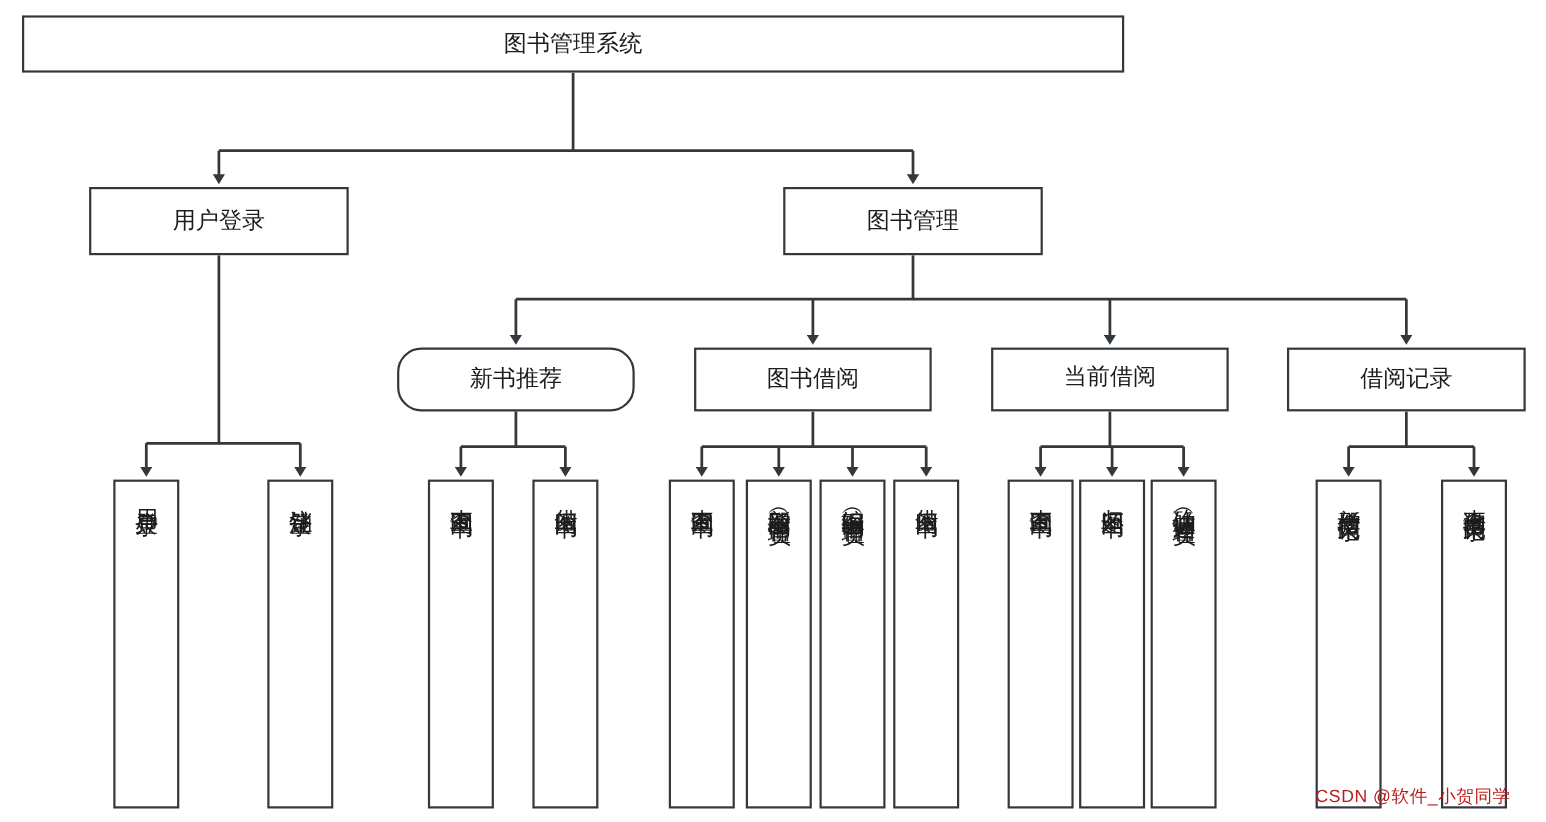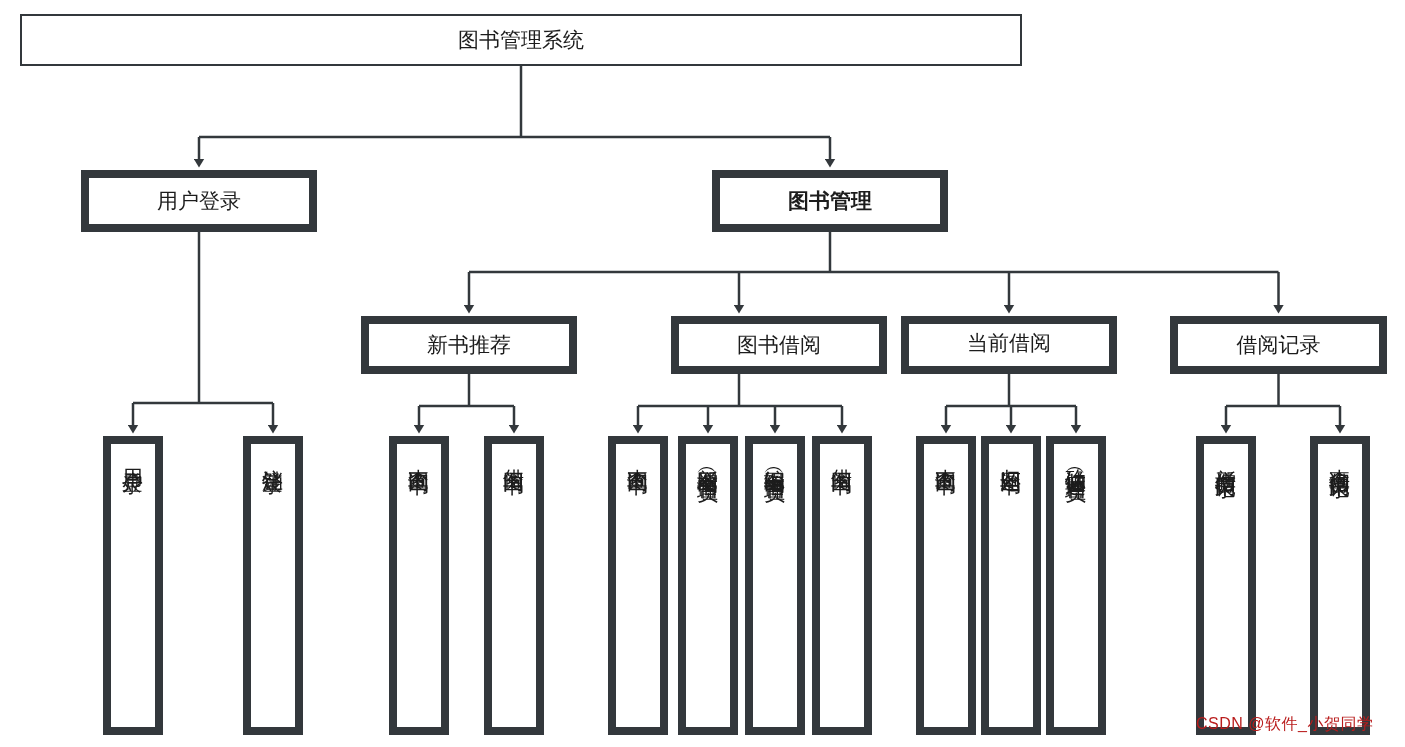--- a/index.html
+++ b/index.html
@@ -22,21 +22,21 @@
     left: 0;
     top: 0;
     width: 1405px;
     height: 747px;
     pointer-events: none;
   }
   .node {
     position: absolute;
     box-sizing: border-box;
     background: #ffffff;
-    border: 8px solid #404040;
+    border: 2px solid #404040;
     display: flex;
     align-items: center;
     justify-content: center;
     color: #1c1c1c;
   }
   .node.root {
     border-width: 2px;
   }
   .node-label {
     display: block;
@@ -113,27 +113,27 @@
         <line x1="1340" y1="406" x2="1340" y2="425" stroke="#33383c" stroke-width="2.5" marker-end="url(#arrow)"></line>
       </g>
   </svg>
   <div id="node-layer">
       <div class="node horizontal root" style="left: 20px; top: 14px; width: 1002px; height: 52px; border-color: rgb(51, 56, 60); background: rgb(255, 255, 255); color: rgb(28, 28, 28);">
         <span class="node-label">图书管理系统</span>
       </div>
       <div class="node horizontal" style="left: 81px; top: 170px; width: 236px; height: 62px; border-color: rgb(51, 56, 60); background: rgb(255, 255, 255); color: rgb(28, 28, 28);">
         <span class="node-label">用户登录</span>
       </div>
-      <div class="node horizontal" style="left: 712px; top: 170px; width: 236px; height: 62px; border-color: rgb(51, 56, 60); background: rgb(255, 255, 255); color: rgb(28, 28, 28); font-weight: bold;">
+      <div class="node horizontal" style="left: 712px; top: 170px; width: 236px; height: 62px; border-color: rgb(51, 56, 60); background: rgb(255, 255, 255); color: rgb(28, 28, 28);">
         <span class="node-label">图书管理</span>
       </div>
-      <div class="node horizontal" style="left: 361px; top: 316px; width: 216px; height: 58px; border-color: rgb(51, 56, 60); background: rgb(255, 255, 255); color: rgb(28, 28, 28);">
+      <div class="node horizontal" style="left: 361px; top: 316px; width: 216px; height: 58px; border-color: rgb(51, 56, 60); background: rgb(255, 255, 255); color: rgb(28, 28, 28); border-radius: 22px;">
         <span class="node-label">新书推荐</span>
       </div>
-      <div class="node horizontal" style="left: 631px; top: 316px; width: 216px; height: 58px; border-color: rgb(51, 56, 60); background: rgb(255, 255, 255); color: rgb(28, 28, 28); margin-left: 40px;">
+      <div class="node horizontal" style="left: 631px; top: 316px; width: 216px; height: 58px; border-color: rgb(51, 56, 60); background: rgb(255, 255, 255); color: rgb(28, 28, 28);">
         <span class="node-label">图书借阅</span>
       </div>
       <div class="node horizontal" style="left: 901px; top: 316px; width: 216px; height: 58px; border-color: rgb(51, 56, 60); background: rgb(255, 255, 255); color: rgb(28, 28, 28); font-family: Liberation Mono, monospace;">
         <span class="node-label">当前借阅</span>
       </div>
       <div class="node horizontal" style="left: 1170px; top: 316px; width: 217px; height: 58px; border-color: rgb(51, 56, 60); background: rgb(255, 255, 255); color: rgb(28, 28, 28);">
         <span class="node-label">借阅记录</span>
       </div>
       <div class="node vertical" style="left: 103px; top: 436px; width: 60px; height: 299px; border-color: rgb(51, 56, 60); background: rgb(255, 255, 255); color: rgb(28, 28, 28);">
         <span class="node-label">用户登录</span>

